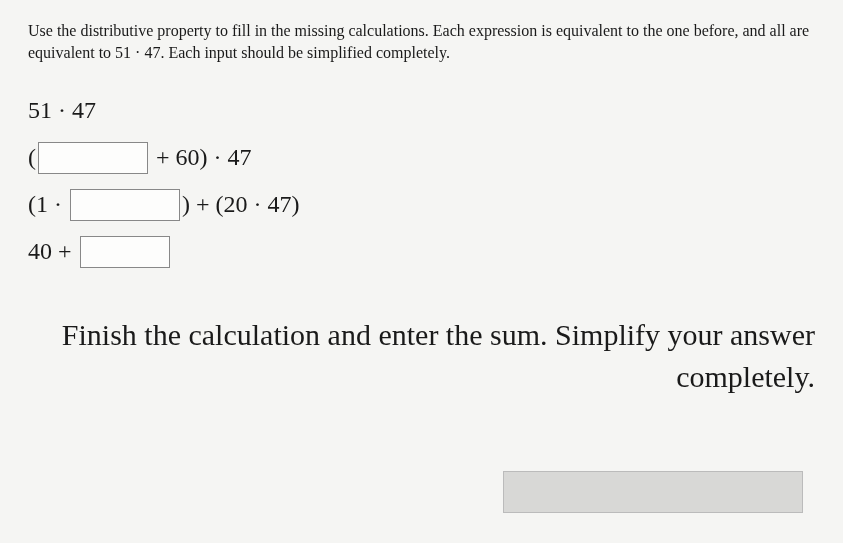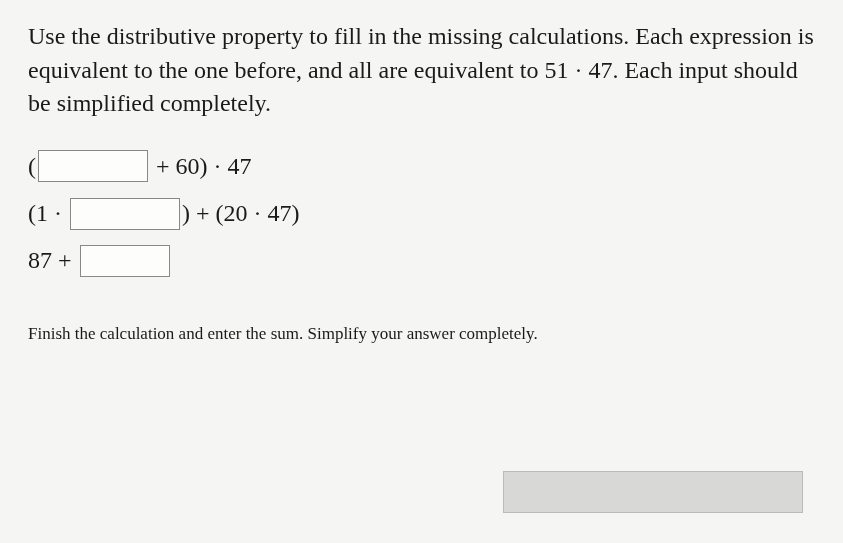--- a/index.html
+++ b/index.html
@@ -10,21 +10,21 @@
     body {
       width: 843px;
       height: 543px;
       background: #f5f5f3;
       font-family: Georgia, 'Times New Roman', serif;
       color: #1a1a1a;
       padding: 20px 28px;
       position: relative;
     }
     .instructions {
-      font-size: 24px;
+      font-size: 16px;
       line-height: 1.4;
       margin-bottom: 24px;
       font-weight: 500;
     }
     .math-work {
       font-size: 24px;
       line-height: 1.8;
       margin-top: 8px;
       margin-bottom: 40px;
     }
@@ -44,24 +44,25 @@
     .input-small {
       width: 110px;
     }
     .input-med {
       width: 110px;
     }
     .input-short {
       width: 90px;
     }
     .followup {
-      font-size: 17px;
+      font-size: 30px;
       line-height: 1.4;
       margin-top: 30px;
       font-weight: 500;
+      text-align: right;
     }
     .answer-box {
       position: absolute;
       right: 40px;
       bottom: 30px;
       width: 300px;
       height: 42px;
       background: #d8d8d6;
       border: 1px solid #bbb;
     }
@@ -69,35 +70,38 @@
       white-space: pre;
     }
   </style>
 </head>
 <body>
 
 <div class="instructions">Use the distributive property to fill in the missing calculations. Each expression is equivalent to the one before, and all are equivalent to 51 · 47. Each input should be simplified completely.</div>
 
 <div class="math-work">
 
+  <div class="math-line">
+    <span class="mtxt">51 · 47</span>
+  </div>
 
   <div class="math-line">
     <span class="mtxt">(</span>
     <span class="input-box input-small"></span>
     <span class="mtxt"> + 60) · 47</span>
   </div>
 
   <div class="math-line">
     <span class="mtxt">(1 · </span>
     <span class="input-box input-med"></span>
     <span class="mtxt">) + (20 · 47)</span>
   </div>
 
   <div class="math-line">
-    <span class="mtxt">87 + </span>
+    <span class="mtxt">40 + </span>
     <span class="input-box input-short"></span>
   </div>
 
 </div>
 
 <div class="followup">Finish the calculation and enter the sum. Simplify your answer completely.</div>
 
 <div class="answer-box"></div>
 
 </body></html>

